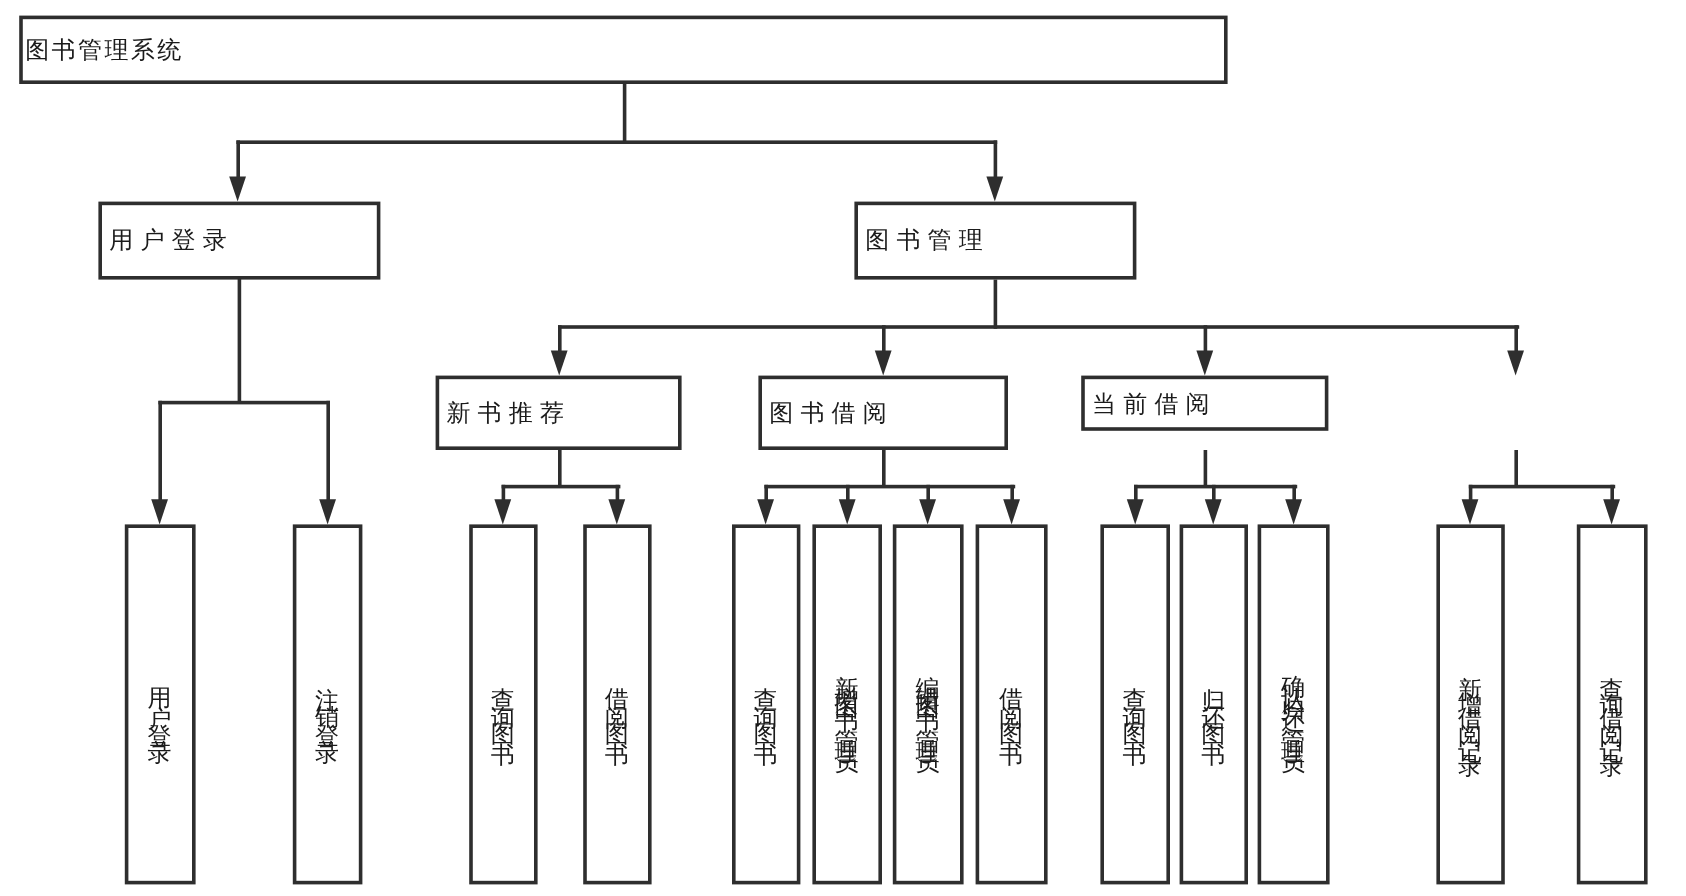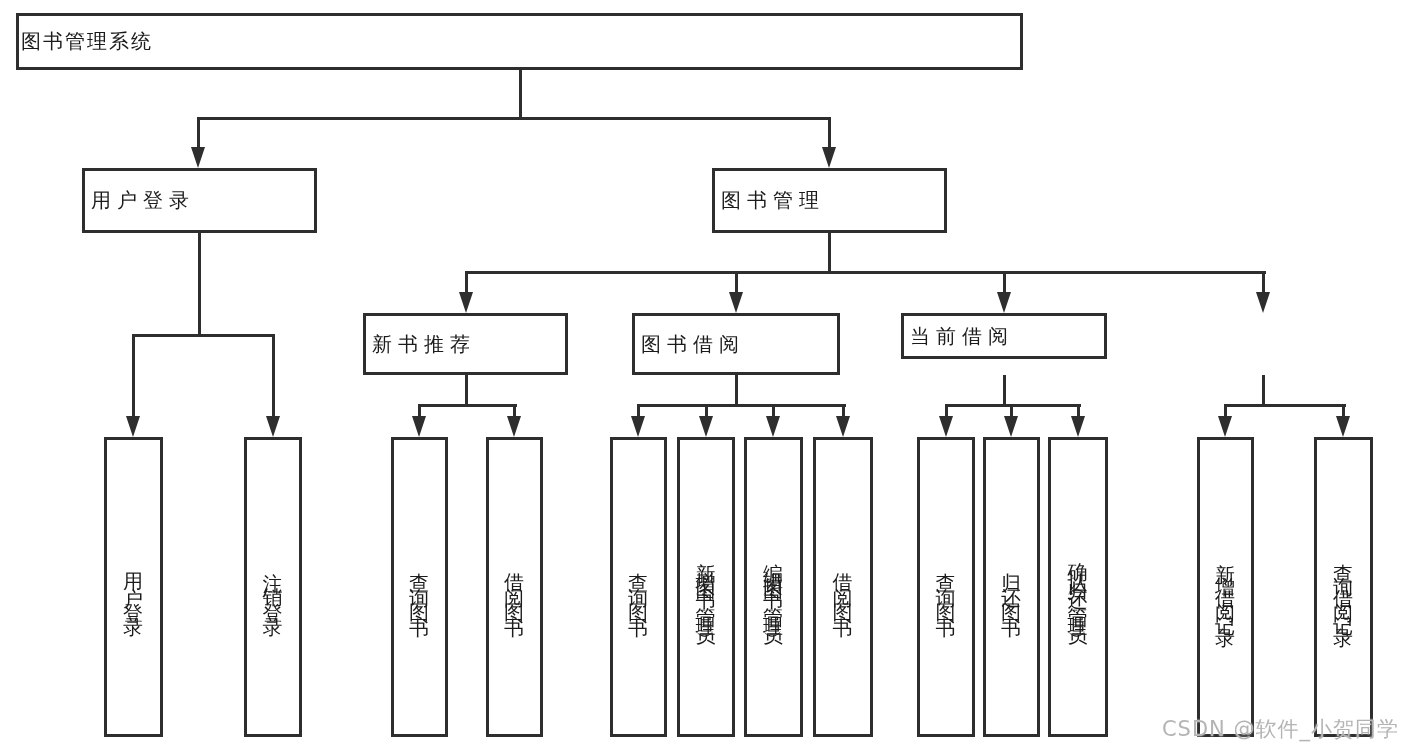--- a/index.html
+++ b/index.html
@@ -197,15 +197,14 @@
 
   <div>
     <div class="vline" style="left:1262px; top:375px; height:31px;"></div>
     <div class="hline" style="left:1224px; top:404px; width:122px;"></div>
     <div class="vline" style="left:1224px; top:404px; height:13px;"></div>
     <div class="ahead" style="left:1218px; top:416px;"></div>
     <div class="vline" style="left:1342px; top:404px; height:13px;"></div>
     <div class="ahead" style="left:1336px; top:416px;"></div>
   </div>
 
-  <div class="watermark">CSDN @软件_小贺同学</div>
 
 </div>
 
 </body></html>

